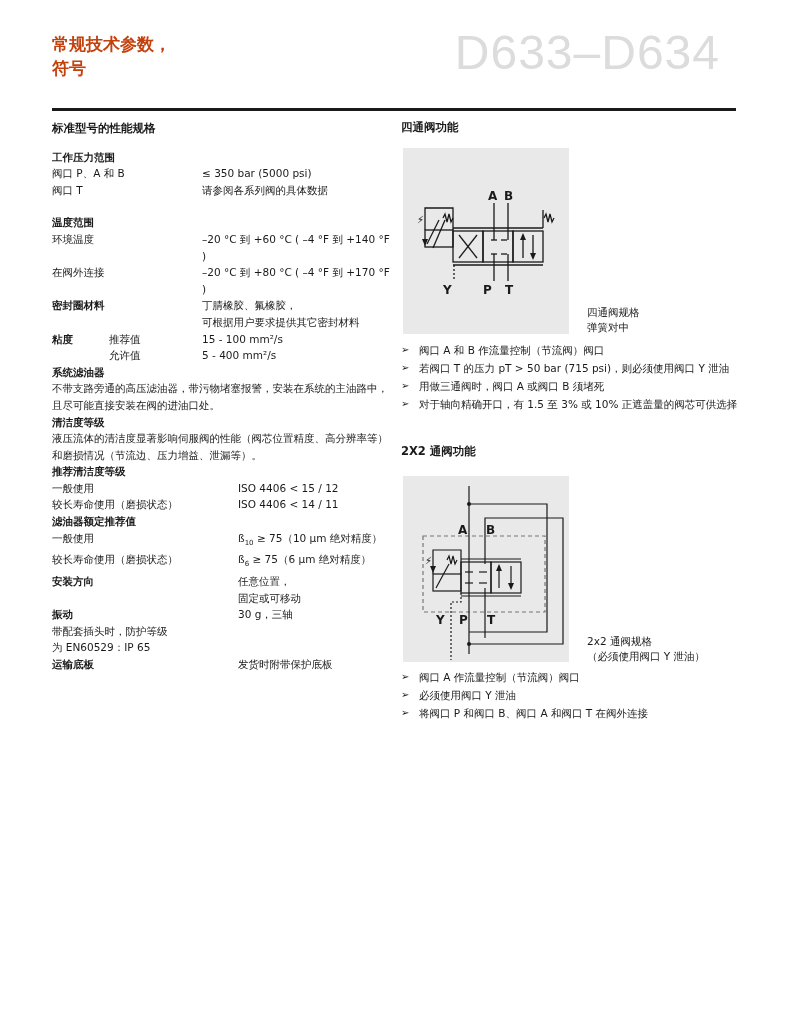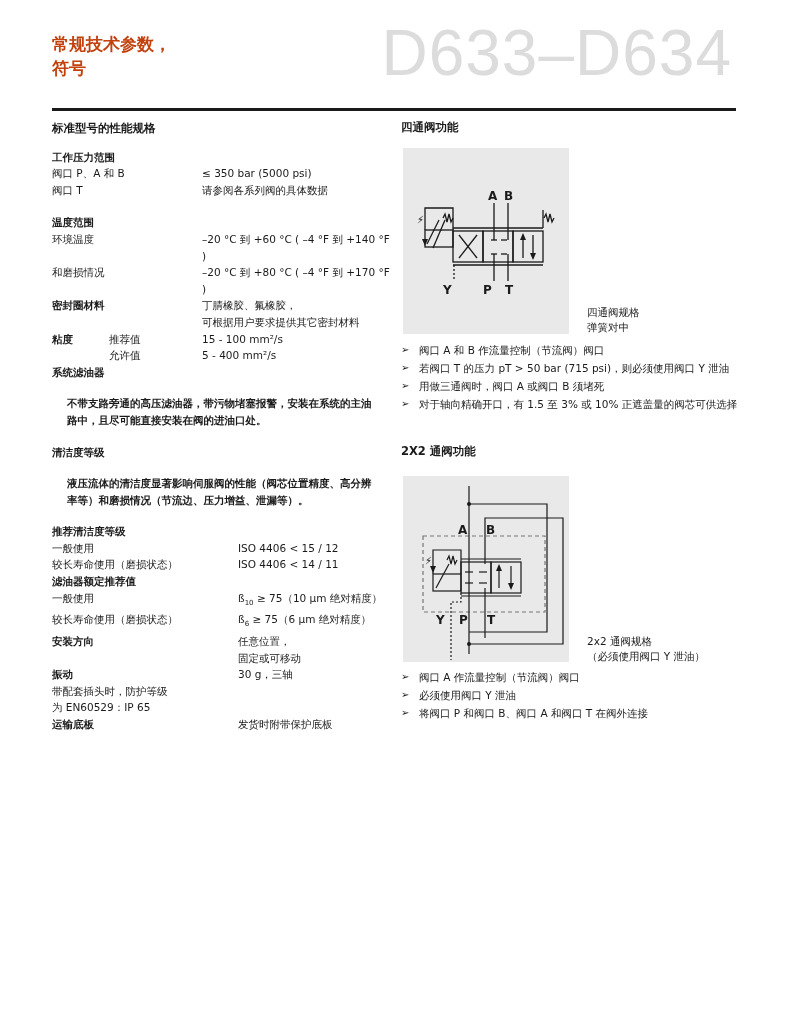--- a/index.html
+++ b/index.html
@@ -1,31 +1,31 @@
 <!DOCTYPE html>
 <html><head>
 <meta charset="utf-8">
 <style>
   html, body { margin: 0; padding: 0; background: #ffffff; }
   body { width: 800px; height: 1035px; position: relative; overflow: hidden;
          font-family: "DejaVu Sans", "Liberation Sans", sans-serif; color: #1a1a1a; }
   .abs { position: absolute; }
   .title { left: 52px; top: 32px; font-size: 17px; font-weight: bold; line-height: 24px; color: #c2410c; }
-  .bigcode { right: 68px; top: 18px; font-family: "Liberation Sans", sans-serif; font-size: 64px; color: #dcdcdc; letter-spacing: 1px; line-height: 70px; margin-left: 8px; }
+  .bigcode { right: 80px; top: 18px; font-family: "Liberation Sans", sans-serif; font-size: 48px; color: #dcdcdc; letter-spacing: 1px; line-height: 70px; margin-left: 8px; }
   .rule { left: 52px; top: 108px; width: 684px; height: 3px; background: #1a1a1a; }
   .col-left { left: 52px; top: 120px; width: 340px; font-size: 10.5px; line-height: 16.6px; }
   .sec-head { font-size: 11.5px; font-weight: bold; margin: 0 0 12px 0; }
   .grp-head { font-weight: bold; }
   .row { display: flex; }
   .row .k { width: 150px; flex: none; }
   .row .k2 { width: 93px; flex: none; }
   .row .k3 { width: 57px; flex: none; }
   .row .v { flex: 1; }
   .gap { height: 16px; }
-  .para { margin: 15px; font-weight: bold; }
+  .para { margin: 0; }
   .r-head { font-size: 11.5px; font-weight: bold; text-align: right; }
   .diagram { background: #e9e9ea; }
   .bullets { list-style: none; margin: 0; padding: 0; }
   .bullets li { display: flex; line-height: 18px; }
   .bullets li .arrow { width: 18px; flex: none; font-size: 10px; }
   .caption { font-size: 10.5px; line-height: 15px; }
   .footer { left: 37px; top: 1010px; font-size: 16px; margin-top: 24px; }
   .footer span { margin-right: 22px; }
   sub { font-size: 7px; }
 </style>
@@ -52,21 +52,21 @@
     <span class="v">请参阅各系列阀的具体数据</span>
   </div>
   <div class="gap"></div>
 
   <div class="grp-head">温度范围</div>
   <div class="row">
     <span class="k">环境温度</span>
     <span class="v">–20 °C 到 +60 °C ( –4 °F 到 +140 °F )</span>
   </div>
   <div class="row">
-    <span class="k">和磨损情况</span>
+    <span class="k">在阀外连接</span>
     <span class="v">–20 °C 到 +80 °C ( –4 °F 到 +170 °F )</span>
   </div>
 
   <div class="row">
     <span class="k grp-head">密封圈材料</span>
     <span class="v">
       <div>丁腈橡胶、氟橡胶，</div>
       <div>可根据用户要求提供其它密封材料</div>
     </span>
   </div>

